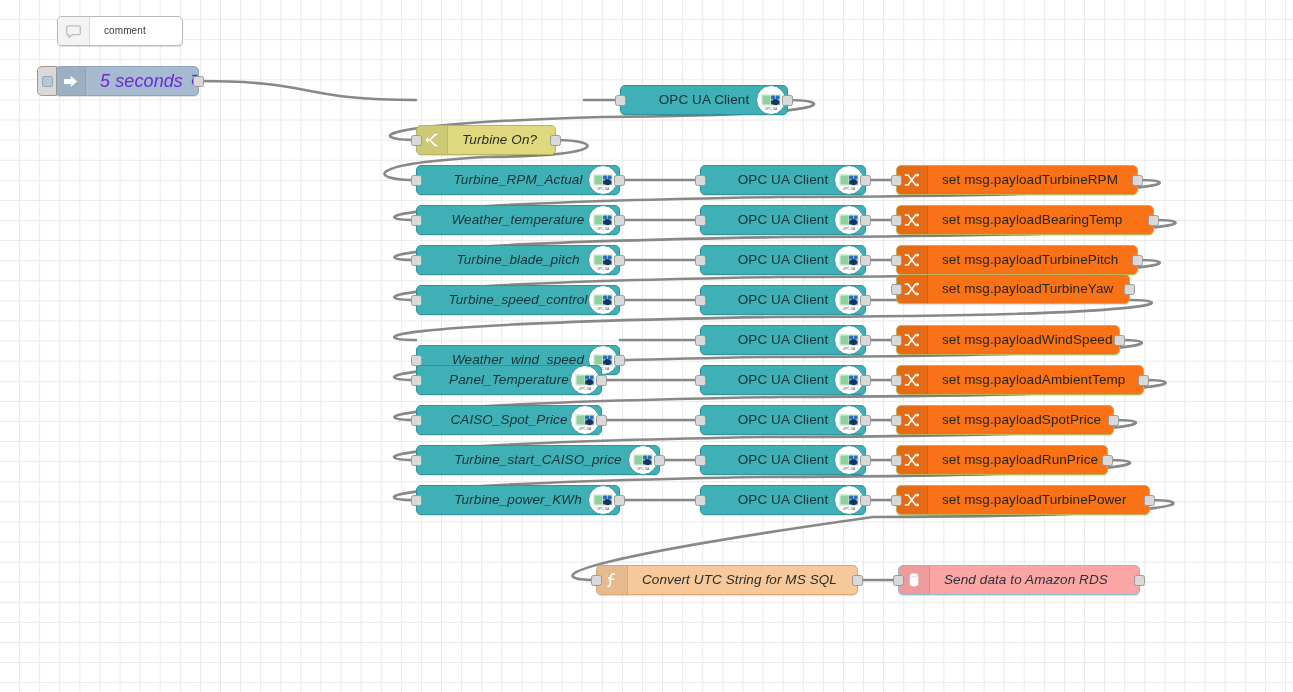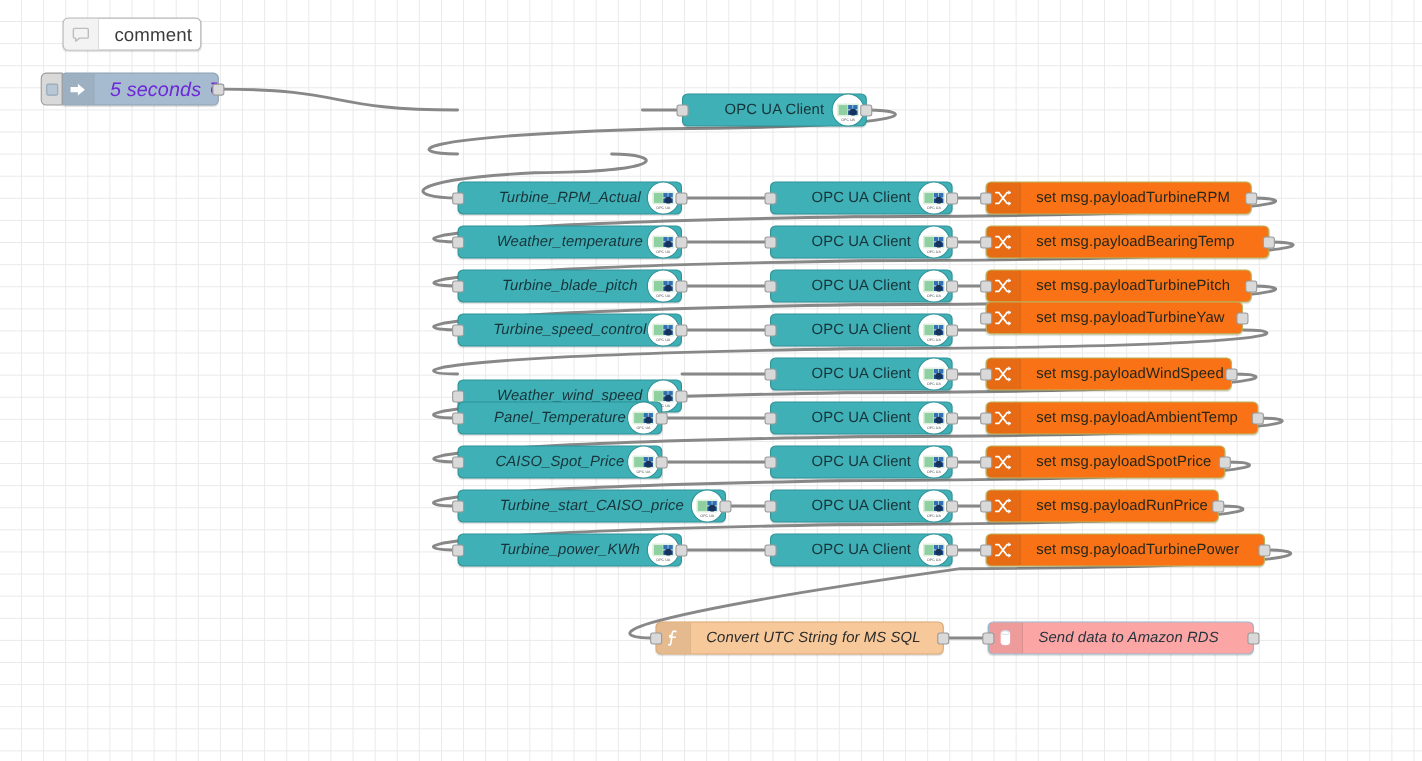--- a/index.html
+++ b/index.html
@@ -51,21 +51,21 @@
   .comment{
     background:#ffffff;border:1px solid #b8b8b8;border-radius:5px;
     justify-content:flex-start;
   }
   .comment .icobox{
     width:31px;height:100%;
     background:#f3f3f3;border-right:1px solid #dcdcdc;
     border-radius:4px 0 0 4px;
     display:flex;align-items:center;justify-content:center;flex:none;
   }
-  .comment .lbl{padding-left:14px;color:#3b3b3b;font-size:17px;}
+  .comment .lbl{padding-left:14px;color:#3b3b3b;font-size:10px;}
 
   
   .inject{
     background:#a6bbcf;border:1px solid #8fa3b8;
   }
   .inject .btn{
     position:absolute;left:-19px;top:-1px;
     width:20px;height:30px;
     background:#d9d9d9;border:1px solid #9a9a9a;border-radius:5px 0 0 5px;
     box-sizing:border-box;
@@ -216,20 +216,32 @@
         <rect x="13" y="8.5" width="4" height="4" fill="#2f6fb5"></rect>
         <rect x="17.6" y="8.5" width="4" height="4" fill="#2f6fb5"></rect>
         <rect x="13" y="13.4" width="8.6" height="4.1" fill="#1a4d8f"></rect>
         <circle cx="17.5" cy="15" r="3.1" fill="#15335c"></circle>
         <text x="13" y="23" font-size="3.3" fill="#555" text-anchor="middle" font-family="sans-serif">OPC UA</text>
       </svg>
     </span>
     <span class="port out"></span>
   </div>
 
+  <div class="node switchn" id="n-switch" style="left: 416px; top: 125px; width: 140px;">
+    <span class="port in"></span>
+    <span class="icobox">
+      <svg class="ico" width="18" height="18" viewBox="0 0 24 24">
+        <path d="M18 4.5c-5 0-5.4 7.5-10.4 7.5" fill="none" stroke="#fff" stroke-width="2.3" stroke-linecap="round"></path>
+        <path d="M18 19.5c-5 0-5.4-7.5-10.4-7.5" fill="none" stroke="#fff" stroke-width="2.3" stroke-linecap="round"></path>
+        <path d="M6.6 7.4l-3 4.6 3 4.6z" fill="#fff"></path>
+      </svg>
+    </span>
+    <span class="lbl">Turbine On?</span>
+    <span class="port out"></span>
+  </div>
 
   <div id="rowhost">
       <div class="node opcua ital" style="left: 416px; top: 165px; width: 204px;">
         <span class="port in"></span>
         <span class="lbl">Turbine_RPM_Actual</span>
         <span class="badge">
           <svg class="ico" width="26" height="26" viewBox="0 0 26 26">
   <rect x="3" y="7" width="20" height="12" rx="1" fill="#dff0e2"></rect>
   <rect x="4.5" y="8.5" width="8" height="9" fill="#8fd0a0"></rect>
   <rect x="13" y="8.5" width="4" height="4" fill="#2f6fb5"></rect>

